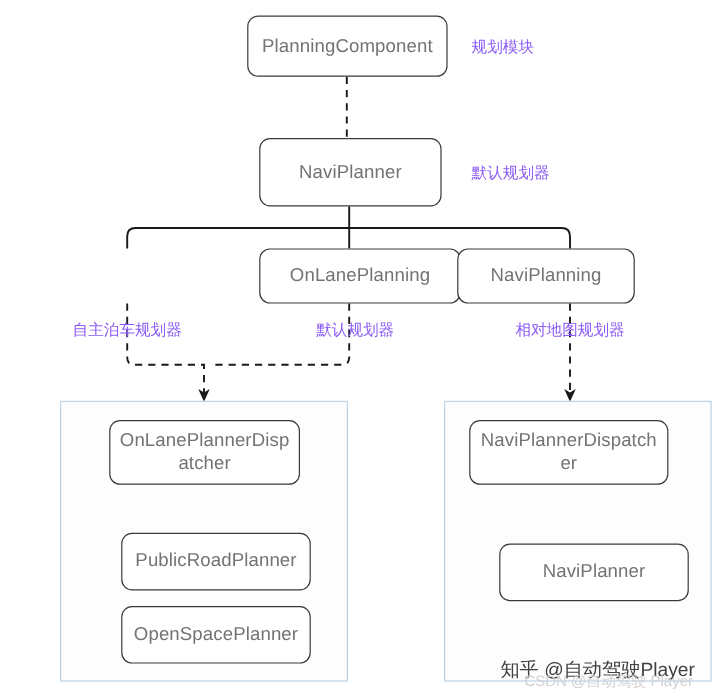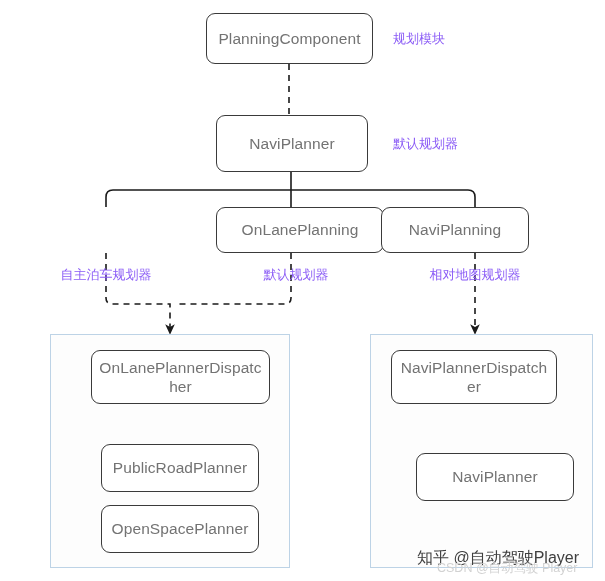--- a/index.html
+++ b/index.html
@@ -122,21 +122,21 @@
   <div class="cap" style="left:393px; top:136px;">默认规划器</div>
 
   <div class="cap center" style="left:106px; top:267px;">自主泊车规划器</div>
 
   <div class="node" style="left:216px; top:207px; width:168px; height:46px;">OnLanePlanning</div>
   <div class="cap center" style="left:276px; top:267px;margin-left:20px;">默认规划器</div>
 
   <div class="node" style="left:381px; top:207px; width:148px; height:46px;">NaviPlanning</div>
   <div class="cap center" style="left:475px; top:267px;">相对地图规划器</div>
 
-  <div class="node wrap" style="left:91px; top:350px; width:179px; height:54px;">OnLanePlannerDispatcher</div>
+  <div class="node wrap" style="left:91px; top:350px; width:159px; height:54px;">OnLanePlannerDispatcher</div>
 
   <div class="node" style="left:101px; top:444px; width:158px; height:48px;">PublicRoadPlanner</div>
 
   <div class="node" style="left:101px; top:505px; width:158px; height:48px;">OpenSpacePlanner</div>
 
   <div class="node wrap" style="left:391px; top:350px; width:166px; height:54px;">NaviPlannerDispatcher</div>
 
   <div class="node" style="left:416px; top:430px; width:158px; height:48px;margin-top:23px;">NaviPlanner</div>
 
   <div class="watermark" id="wm-zhihu">知乎 @自动驾驶Player</div>

